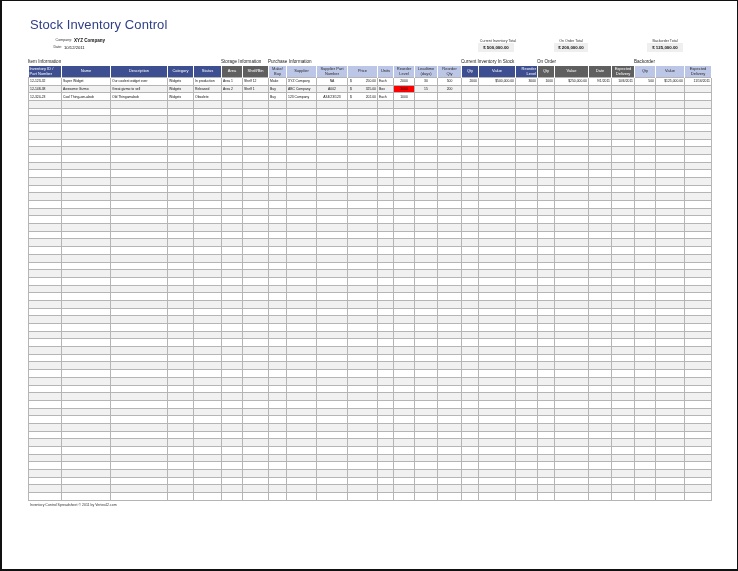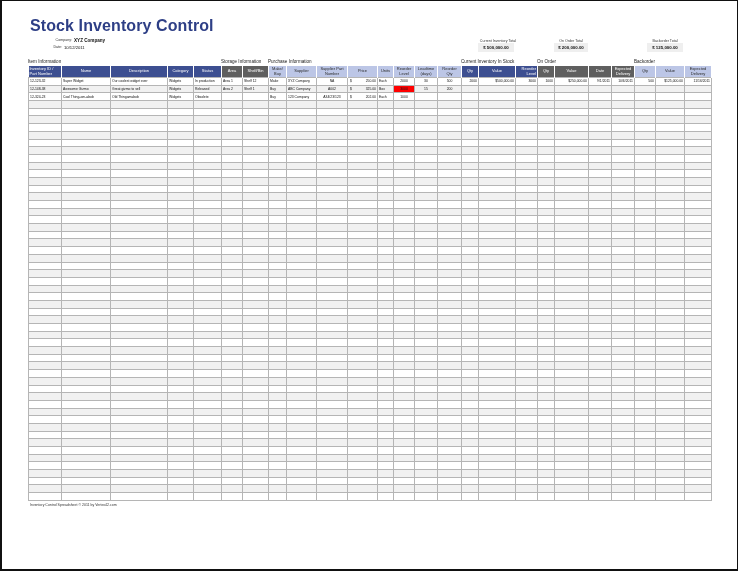--- a/index.html
+++ b/index.html
@@ -1,18 +1,18 @@
 <!DOCTYPE html>
 <html><head>
 <meta charset="utf-8">
 <style>
   html, body { margin:0; padding:0; background:#ffffff; }
   body { width:738px; height:571px; position:relative; overflow:hidden; font-family:"Liberation Sans", sans-serif; }
   .frame { position:absolute; left:0; top:0; width:736px; height:569px; border:1px solid #111; border-left:2px solid #111; border-bottom:2px solid #111; box-sizing:border-box; width:738px; height:571px; }
-  .title { position:absolute; left:30px; top:17px; font-size:16px; font-weight:bold; color:#2e3f86; letter-spacing:0.1px; }
+  .title { position:absolute; left:30px; top:17px; font-size:13px; font-weight:normal; color:#2e3f86; letter-spacing:0.1px; }
   .meta-label { position:absolute; font-size:3.6px; color:#333; text-align:right; width:40px; }
   .meta-value { position:absolute; font-size:4.2px; color:#111; }
   .meta-value.bold { font-weight:bold; font-size:4.6px; }
   .tot-label { position:absolute; font-size:3.6px; color:#333; text-align:center; }
   .tot-box { position:absolute; height:9px; background:#efefef; font-size:4.4px; font-weight:bold; color:#111; text-align:center; line-height:9px; }
   .section { position:absolute; top:59px; font-size:4.6px; color:#222; white-space:nowrap; }
   table.grid { position:absolute; left:28px; top:66px; border-collapse:collapse; table-layout:fixed; }
   table.grid th { height:11px; padding:0 1px; font-weight:normal; font-size:4px; line-height:4.6px; color:#ffffff; text-align:center; border-right:1px solid #ffffff; overflow:hidden; }
   table.grid th.blue { background:#3d4f91; }
   table.grid th.gray { background:#5f5f5f; }

